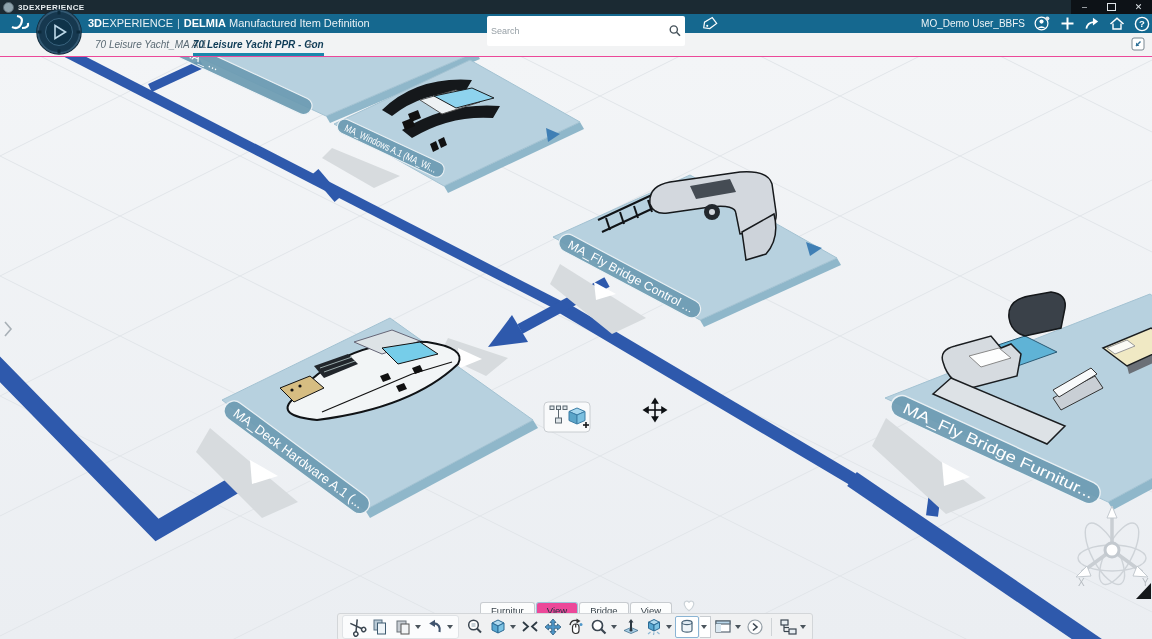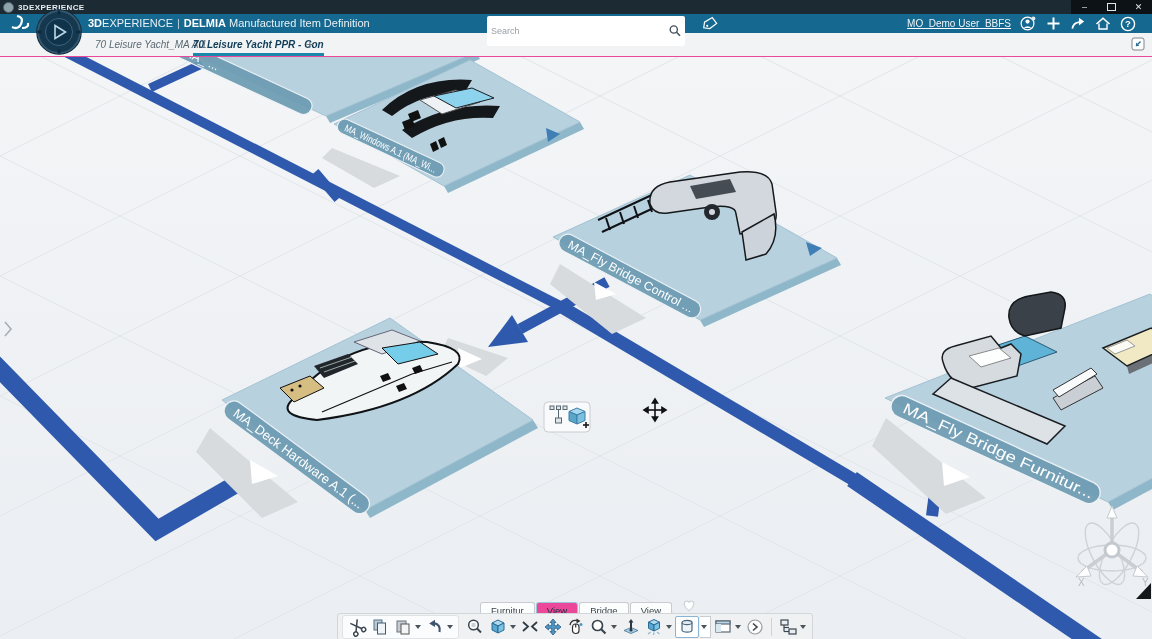--- a/index.html
+++ b/index.html
@@ -18,21 +18,21 @@
           display:flex;align-items:center;color:#fff;}
   .logo3ds{font-style:italic;font-weight:bold;font-size:13px;margin-left:8px;width:26px;color:#fff;}
   .brand{position:absolute;left:88px;top:3px;font-size:11px;white-space:nowrap;color:#e9f1f5;}
   .brand b{color:#fff;}
   .brand .pipe{margin:0 4px;opacity:.8;}
   .searchwrap{position:absolute;left:487px;top:2px;width:198px;height:30px;background:#fff;border-radius:2px;
               display:flex;align-items:center;}
   .searchwrap input{flex:1;border:none;outline:none;font-size:9px;padding:0 4px;color:#333;background:transparent;
                     font-family:"Liberation Sans",sans-serif;}
   .searchwrap input::placeholder{color:#97a0a6;}
-  .appbar-right{position:absolute;right:16px;top:0;height:19px;display:flex;align-items:center;gap:9px;text-decoration:underline;}
+  .appbar-right{position:absolute;right:2px;top:0;height:19px;display:flex;align-items:center;gap:9px;}
   .username{font-size:10px;color:#eef4f7;}
   .abicon{width:16px;height:16px;display:flex;align-items:center;justify-content:center;position:relative;}
   
   .tabbar{position:absolute;left:0;top:33px;width:1152px;height:23px;background:#f2f3f4;border-bottom:1px solid #ec4899;z-index:38;text-decoration:underline;}
   .compassLogo{position:absolute;left:36px;top:9px;width:46px;height:46px;z-index:45;}
   .tab{position:absolute;top:3px;height:17px;display:flex;align-items:center;font-size:10px;font-style:italic;color:#5a6a74;}
   .tab1{left:95px;}
   .tab2{left:193px;font-weight:bold;color:#0f3c57;border-bottom:3px solid #1a87ab;padding-bottom:0;}
   .tabplus{position:absolute;left:306px;top:3px;font-size:13px;font-style:normal;color:#6a757c;}
   .collapseico{position:absolute;right:7px;top:4px;}

